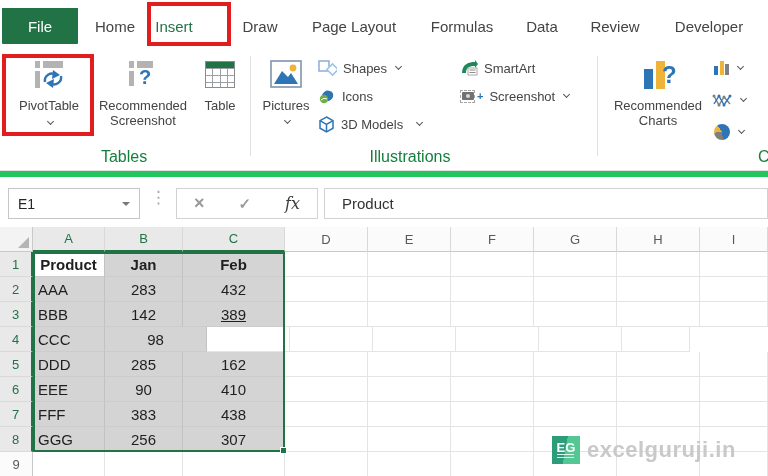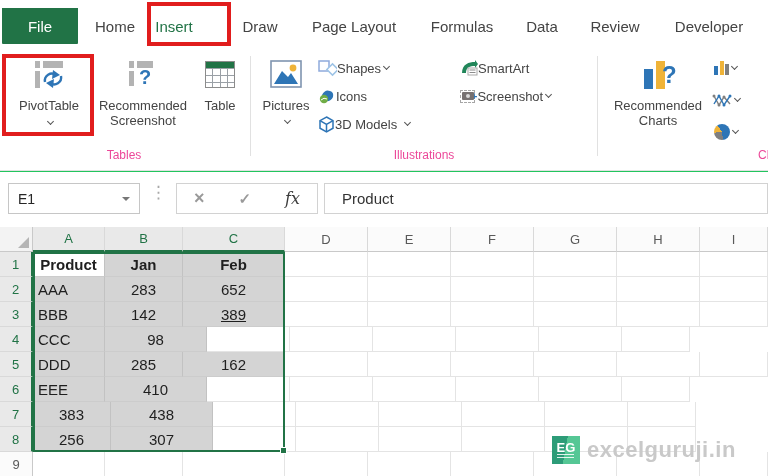--- a/index.html
+++ b/index.html
@@ -11,25 +11,25 @@
   .tab { position:absolute; top:8px; height:36px; display:flex; align-items:center; justify-content:center;
     font-size:15px; color:#444; cursor:default; }
   .tab-file { background:#217346; color:#fff; border-radius:0 0 1px 1px; }
   .tab-insert { color:#217346; }
   .redbox { position:absolute; border:4px solid #e11d1d; pointer-events:none; z-index:30; }
 
   
   .ribbon { position:absolute; left:0; top:48px; width:768px; height:123px; background:#fff;
     border-bottom:1px solid #e1e1e1; }
   .rsep { position:absolute; top:8px; height:100px; width:1px; background:#e1e1e1; }
-  .grouplabel { position:absolute; top:100px; font-size:12px; color:#ec4899; text-align:center; white-space:nowrap; }
+  .grouplabel { position:absolute; top:100px; font-size:16px; color:#15803d; text-align:center; white-space:nowrap; }
   .bigbtn { position:absolute; top:6px; display:flex; flex-direction:column; align-items:center;
     font-size:13px; color:#444; text-align:center; line-height:15px; }
   .bigbtn .bicon { height:40px; display:flex; align-items:center; justify-content:center; margin-bottom:4px; }
-  .smallbtn { position:absolute; display:flex; align-items:center; font-size:13px; color:#444; height:24px; }
+  .smallbtn { position:absolute; display:flex; align-items:center; gap:6px; font-size:13px; color:#444; height:24px; }
   .chev { display:inline-block; width:5px; height:5px; border-right:1.4px solid #555; border-bottom:1.4px solid #555;
     transform:rotate(45deg); margin-left:3px; margin-top:-3px; }
 
   
   .pvt-wrap { position:relative; width:30px; height:30px; }
   .bar { position:absolute; background:#b3b3b3; }
   .qmark { color:#2e75b6; font-weight:bold; font-size:20px; line-height:20px; }
   .tbl-icon { width:30px; height:27px; border:1px solid #8c8c8c; background:
     linear-gradient(#217346 0 6px, transparent 6px),
     repeating-linear-gradient(90deg, transparent 0 6.4px, #9aa0a6 6.4px 7.4px),
@@ -39,21 +39,21 @@
   .shot-frame { width:15px; height:13px; border:1px dashed #a6a6a6; display:flex; align-items:center; justify-content:center; }
   .plus { color:#2e75b6; font-weight:bold; font-size:11px; margin-left:-4px; }
   .pie { width:16px; height:16px; border-radius:50%;
     background:conic-gradient(from -95deg, #efb338 0 60deg, #2e75b6 60deg 268deg, #7f7f7f 268deg 360deg); }
   .cols3 { display:flex; align-items:flex-end; gap:1.5px; height:14px; }
   .cols3 span { width:4px; display:block; }
   .dd-arrow { width:0; height:0; border-left:4px solid transparent; border-right:4px solid transparent;
     border-top:4px solid #666; }
 
   
-  .fbar { position:absolute; left:0; top:171px; width:768px; height:56px; background:#fff; border-top:1px solid #22c55e; }
+  .fbar { position:absolute; left:0; top:171px; width:768px; height:56px; background:#fff; border-top:6px solid #22c55e; }
   .namebox { position:absolute; left:8px; top:11px; width:132px; height:31px; border:1px solid #c6c6c6;
     display:flex; align-items:center; font-size:14px; color:#262626; padding-left:9px; }
   .namebox .dd-arrow { position:absolute; right:9px; top:13px; border-top-color:#777; }
   .kebab { position:absolute; left:150px; top:10px; font-size:17px; color:#a8a8a8; }
   .fxbox { position:absolute; left:176px; top:11px; width:142px; height:31px; border:1px solid #d2d2d2;
     display:flex; align-items:center; justify-content:space-around; }
   .fcancel { color:#9a9a9a; font-size:18px; font-weight:bold; }
   .fenter  { color:#9a9a9a; font-size:15px; font-weight:bold; }
   .ffx { font-family:"DejaVu Serif", serif; font-style:italic; font-size:16px; color:#3b3b3b; }
   .ffield { position:absolute; left:324px; top:11px; width:444px; height:31px; border:1px solid #d2d2d2;
@@ -214,21 +214,21 @@
 
   <div class="smallbtn" style="left:460px;top:36px;">
     <span class="shot-frame">
         <span class="cam"></span>
       </span>
     <span class="plus">+</span>
     <span>Screenshot</span>
     <span class="chev"></span>
   </div>
 
-  <div class="grouplabel" style="left:344px;width:160px;">Illustrations</div>
+  <div class="grouplabel" style="left:330px;width:160px;">Illustrations</div>
   <div class="rsep" style="left:597px;"></div>
 
   <div class="bigbtn" style="left:606px;width:104px;">
     <div class="bicon">
       <svg width="36" height="34">
         <rect x="4" y="12" width="9" height="20" fill="#2e75b6"></rect>
         <rect x="16" y="4" width="9" height="28" fill="#efb338"></rect>
         <text x="22" y="26" font-size="24" font-weight="bold" fill="#2e75b6" font-family="Liberation Sans, sans-serif">?</text>
       </svg>
     </div>
@@ -305,21 +305,21 @@
       <div class="g-cell" style="width: 83px;"></div>
       <div class="g-cell" style="width: 83px;"></div>
       <div class="g-cell" style="width: 83px;"></div>
       <div class="g-cell" style="width: 83px;"></div>
       <div class="g-cell" style="width: 68px;"></div>
     </div>
     <div class="g-row">
       <div class="g-rowh sel">2</div>
       <div class="g-cell sel lft" style="width: 72px;">AAA</div>
       <div class="g-cell sel" style="width: 78px;">283</div>
-      <div class="g-cell sel" style="width: 102px;">652</div>
+      <div class="g-cell sel" style="width: 102px;">432</div>
       <div class="g-cell" style="width: 83px;"></div>
       <div class="g-cell" style="width: 83px;"></div>
       <div class="g-cell" style="width: 83px;"></div>
       <div class="g-cell" style="width: 83px;"></div>
       <div class="g-cell" style="width: 83px;"></div>
       <div class="g-cell" style="width: 68px;"></div>
     </div>
     <div class="g-row">
       <div class="g-rowh sel">3</div>
       <div class="g-cell sel lft" style="width: 72px;">BBB</div>
@@ -351,41 +351,44 @@
       <div class="g-cell" style="width: 83px;"></div>
       <div class="g-cell" style="width: 83px;"></div>
       <div class="g-cell" style="width: 83px;"></div>
       <div class="g-cell" style="width: 83px;"></div>
       <div class="g-cell" style="width: 83px;"></div>
       <div class="g-cell" style="width: 68px;"></div>
     </div>
     <div class="g-row">
       <div class="g-rowh sel">6</div>
       <div class="g-cell sel lft" style="width: 72px;">EEE</div>
+      <div class="g-cell sel" style="width: 78px;">90</div>
       <div class="g-cell sel" style="width: 102px;">410</div>
       <div class="g-cell" style="width: 83px;"></div>
       <div class="g-cell" style="width: 83px;"></div>
       <div class="g-cell" style="width: 83px;"></div>
       <div class="g-cell" style="width: 83px;"></div>
       <div class="g-cell" style="width: 83px;"></div>
       <div class="g-cell" style="width: 68px;"></div>
     </div>
     <div class="g-row">
       <div class="g-rowh sel">7</div>
+      <div class="g-cell sel lft" style="width: 72px;">FFF</div>
       <div class="g-cell sel" style="width: 78px;">383</div>
       <div class="g-cell sel" style="width: 102px;">438</div>
       <div class="g-cell" style="width: 83px;"></div>
       <div class="g-cell" style="width: 83px;"></div>
       <div class="g-cell" style="width: 83px;"></div>
       <div class="g-cell" style="width: 83px;"></div>
       <div class="g-cell" style="width: 83px;"></div>
       <div class="g-cell" style="width: 68px;"></div>
     </div>
     <div class="g-row">
       <div class="g-rowh sel">8</div>
+      <div class="g-cell sel lft" style="width: 72px;">GGG</div>
       <div class="g-cell sel" style="width: 78px;">256</div>
       <div class="g-cell sel" style="width: 102px;">307</div>
       <div class="g-cell" style="width: 83px;"></div>
       <div class="g-cell" style="width: 83px;"></div>
       <div class="g-cell" style="width: 83px;"></div>
       <div class="g-cell" style="width: 83px;"></div>
       <div class="g-cell" style="width: 83px;"></div>
       <div class="g-cell" style="width: 68px;"></div>
     </div>
     <div class="g-row">

